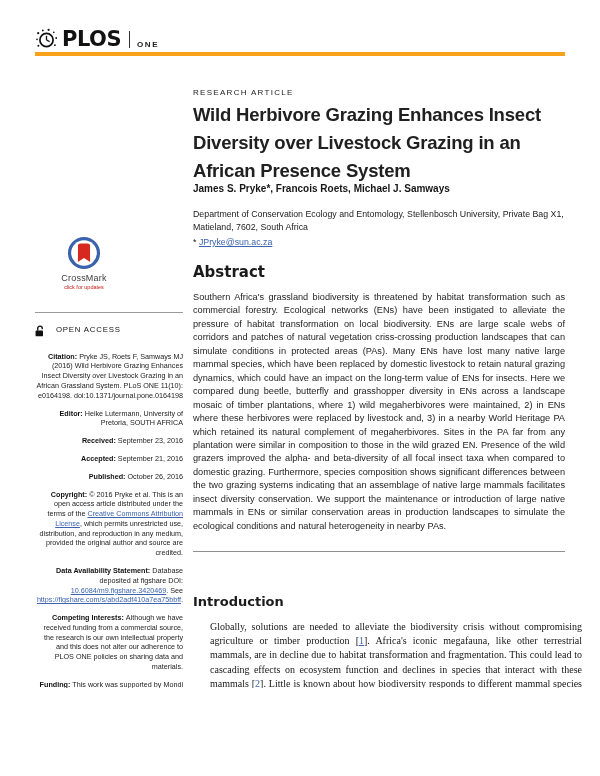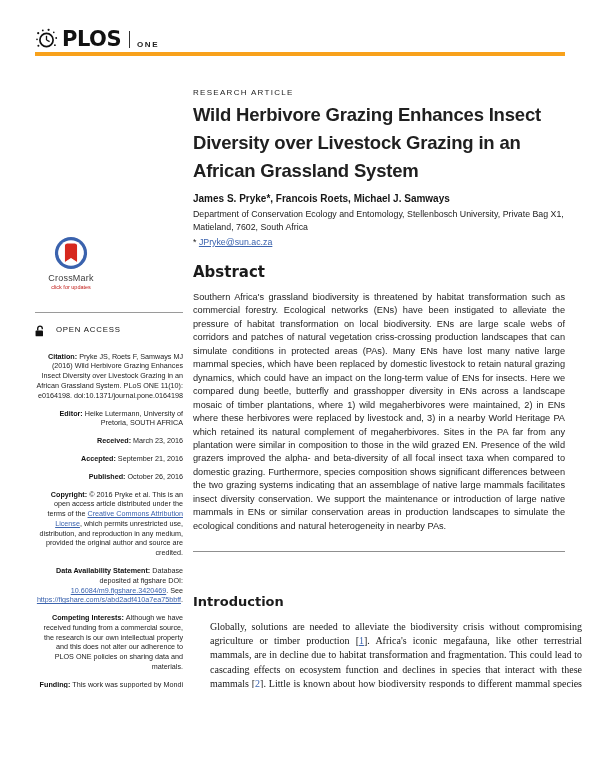--- a/index.html
+++ b/index.html
@@ -10,37 +10,37 @@
   
   .brand-row { position:absolute; left:35px; top:26px; height:26px; display:flex; align-items:center; }
   .plos-icon { width:24px; height:24px; margin-right:3px; }
   .brand-name { font-family:"DejaVu Sans", sans-serif; font-weight:bold; font-size:21px; letter-spacing:-0.5px; color:#121212; }
   .brand-divider { width:1px; height:17px; background:#333; margin:0 7px 0 8px; }
   .brand-sub { font-size:8px; font-weight:bold; letter-spacing:1.6px; color:#222; margin-top:10px; }
   .rule-orange { position:absolute; left:35px; top:52px; width:530px; height:4px; background:#F8A11B; }
 
   
   .sidebar { position:absolute; left:35px; top:236px; width:148px; font-size:7.2px; line-height:1.36; color:#222; }
-  .crossmark { width:60px; text-align:center; margin-left:6px; }
+  .crossmark { width:60px; text-align:center; margin-left:19px; }
   .crossmark-logo { width:34px; height:34px; display:block; margin:0 auto 2px auto; cursor:pointer; }
   .crossmark-title { font-size:9px; color:#3b3b3b; letter-spacing:0.2px; }
   .crossmark-sub { font-size:5.5px; color:#C11B17; }
   .side-hr { border:none; border-top:1px solid #9a9a9a; margin:20px 0 12px 0; width:148px; }
   .openaccess { display:flex; align-items:center; gap:11px; margin-bottom:15px; }
   .openaccess span { font-size:7.8px; letter-spacing:0.8px; color:#111; }
   .lock-icon { width:10px; height:12px; }
   .side-note { margin-bottom:8px; text-align:right; }
   .side-note b { color:#111; }
   a.link { color:#3B63AE; text-decoration:underline; cursor:pointer; }
 
   
   .main { position:absolute; left:193px; top:0; width:372px; }
   .kicker { position:absolute; top:88px; left:0; font-size:8px; letter-spacing:1.3px; color:#222; }
   .title { position:absolute; top:101px; left:0; width:372px; font-family:"Liberation Sans", sans-serif; font-weight:bold; font-size:18.5px; letter-spacing:-0.2px; line-height:28px; color:#202020; }
-  .authors { position:absolute; top:193px; left:0; width:372px; font-size:10px; font-weight:bold; color:#161616; }
+  .authors { position:absolute; top:183px; left:0; width:372px; font-size:10px; font-weight:bold; color:#161616; }
   .affiliation { position:absolute; top:208px; left:0; width:372px; font-size:8.8px; line-height:1.45; color:#222; }
   .email-line { position:absolute; top:237px; left:0; font-size:8.8px; }
   .abstract-heading { position:absolute; top:263px; left:0; font-family:"DejaVu Sans", sans-serif; font-weight:bold; font-size:15px; color:#1b1b1b; }
   .abstract-text { position:absolute; top:291px; left:0; width:372px; font-size:9.2px; line-height:13.45px; text-align:justify; color:#1d1d1d; }
   .main-divider { position:absolute; top:551px; left:0; width:372px; border:none; border-top:1.5px solid #8f8f8f; }
   .intro-heading { position:absolute; top:594px; left:0; font-family:"DejaVu Sans", sans-serif; font-weight:bold; font-size:13px; color:#1b1b1b; }
   .intro-text { position:absolute; top:620px; left:17px; width:372px; font-family:"Liberation Serif", serif; font-size:10px; line-height:14.2px; text-align:justify; color:#161616; }
   .intro-text a.link { text-decoration:underline; }
 
   
@@ -92,39 +92,39 @@
         <path d="M3 6 V3.6 a2.5 2.5 0 0 1 5 0 V4.6" fill="none" stroke="#111" stroke-width="1.5"></path>
         <rect x="0.6" y="6" width="8.2" height="6.4" rx="1" fill="#111"></rect>
       </svg>
       <span>OPEN ACCESS</span>
     </div>
 
     <p class="side-note"><b>Citation: </b><span>Pryke JS, Roets F, Samways MJ (2016) Wild Herbivore Grazing Enhances Insect Diversity over Livestock Grazing in an African Grassland System. PLoS ONE 11(10): e0164198. doi:10.1371/journal.pone.0164198</span></p>
 
     <p class="side-note"><b>Editor: </b><span>Heike Lutermann, University of Pretoria, SOUTH AFRICA</span></p>
 
-    <p class="side-note"><b>Received: </b><span>March 23, 2016</span></p>
+    <p class="side-note"><b>Received: </b><span>September 23, 2016</span></p>
 
     <p class="side-note"><b>Accepted: </b><span>September 21, 2016</span></p>
 
     <p class="side-note"><b>Published: </b><span>October 26, 2016</span></p>
 
     <p class="side-note"><b>Copyright: </b><span>© 2016 Pryke et al. This is an open access article distributed under the terms of the </span><a class="link">Creative Commons Attribution License</a><span>, which permits unrestricted use, distribution, and reproduction in any medium, provided the original author and source are credited.</span></p>
 
     <p class="side-note"><b>Data Availability Statement: </b><span>Database deposited at figshare DOI: </span><a class="link">10.6084/m9.figshare.3420469</a><span>. See </span><a class="link">https://figshare.com/s/abd2adf410a7ea75bbff</a><span>.</span></p>
 
     <p class="side-note"><b>Competing Interests: </b><span>Although we have received funding from a commercial source, the research is our own intellectual property and this does not alter our adherence to PLOS ONE policies on sharing data and materials.</span></p>
 
     <p class="side-note"><b>Funding: </b><span>This work was supported by Mondi Global (Dr James Stephen Pryke), and National Research Foundation (Dr James Stephen Pryke, Prof Michael Samways).</span></p>
 
   </aside>
 
   <main class="main">
     <div class="kicker">RESEARCH ARTICLE</div>
-    <h1 class="title">Wild Herbivore Grazing Enhances Insect Diversity over Livestock Grazing in an African Grassland System</h1>
+    <h1 class="title">Wild Herbivore Grazing Enhances Insect Diversity over Livestock Grazing in an African Presence System</h1>
     <div class="authors">James S. Pryke*, Francois Roets, Michael J. Samways</div>
     <div class="affiliation">Department of Conservation Ecology and Entomology, Stellenbosch University, Private Bag X1, Matieland, 7602, South Africa</div>
     <div class="email-line"><span>* </span><a class="link">JPryke@sun.ac.za</a></div>
 
     <h2 class="abstract-heading">Abstract</h2>
     <p class="abstract-text">Southern Africa's grassland biodiversity is threatened by habitat transformation such as commercial forestry. Ecological networks (ENs) have been instigated to alleviate the pressure of habitat transformation on local biodiversity. ENs are large scale webs of corridors and patches of natural vegetation criss-crossing production landscapes that can simulate conditions in protected areas (PAs). Many ENs have lost many native large mammal species, which have been replaced by domestic livestock to retain natural grazing dynamics, which could have an impact on the long-term value of ENs for insects. Here we compared dung beetle, butterfly and grasshopper diversity in ENs across a landscape mosaic of timber plantations, where 1) wild megaherbivores were maintained, 2) in ENs where these herbivores were replaced by livestock and, 3) in a nearby World Heritage PA which retained its natural complement of megaherbivores. Sites in the PA far from any plantation were similar in composition to those in the wild grazed EN. Presence of the wild grazers improved the alpha- and beta-diversity of all focal insect taxa when compared to domestic grazing. Furthermore, species composition shows significant differences between the two grazing systems indicating that an assemblage of native large mammals facilitates insect diversity conservation. We support the maintenance or introduction of large native mammals in ENs or similar conservation areas in production landscapes to simulate the ecological conditions and natural heterogeneity in nearby PAs.</p>
 
     <hr class="main-divider">
 
     <h2 class="intro-heading">Introduction</h2>

